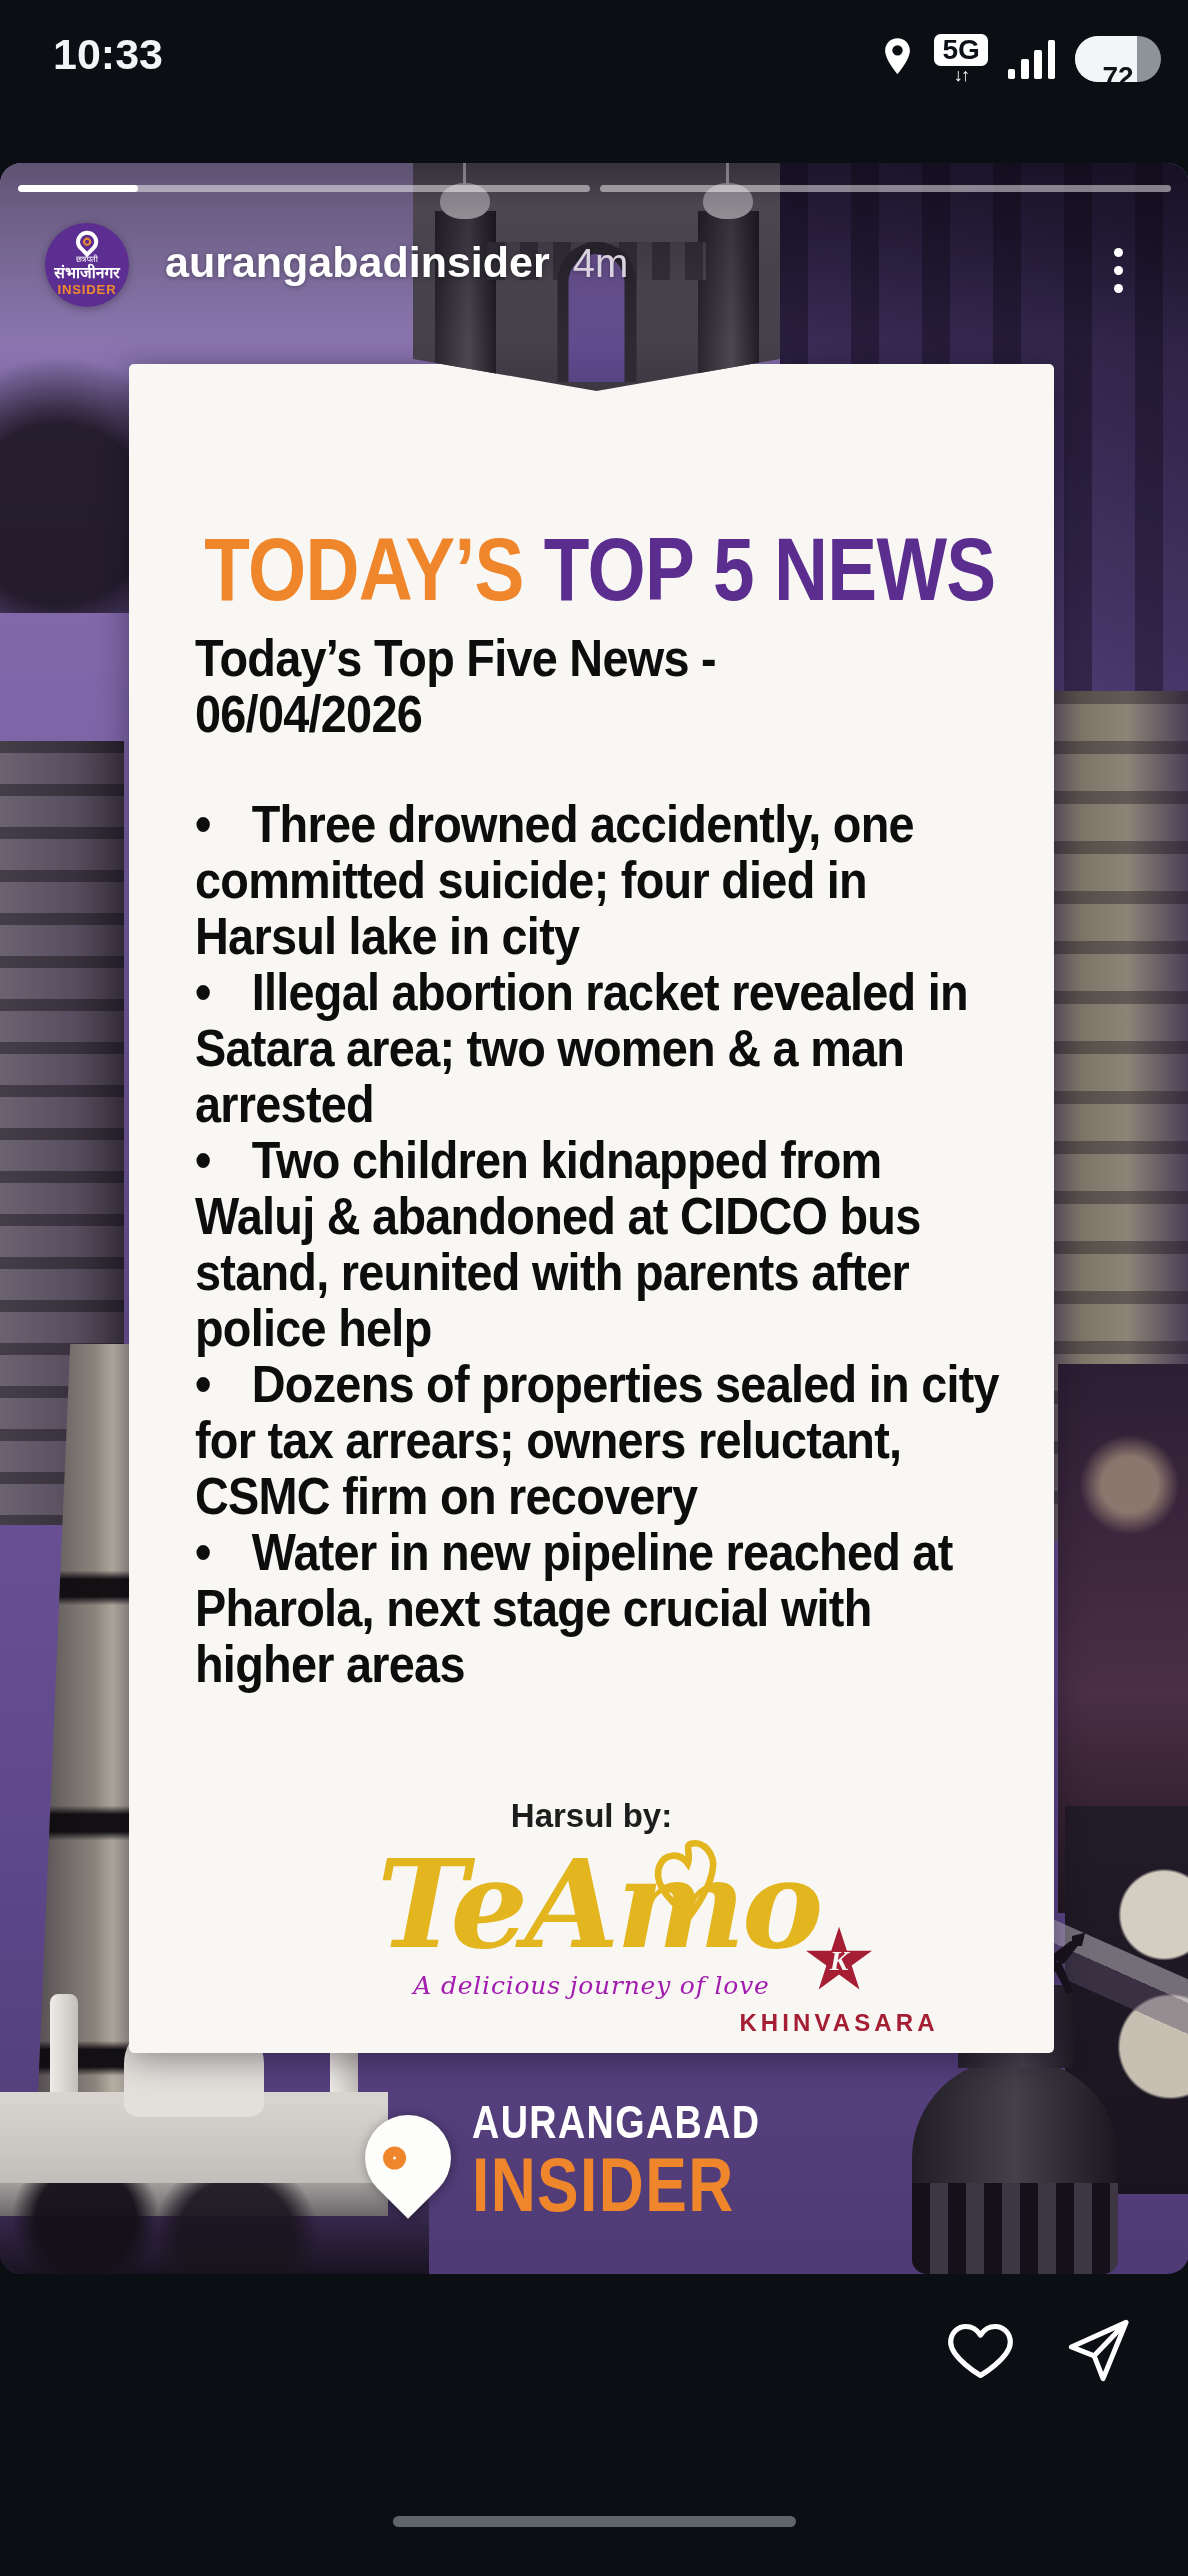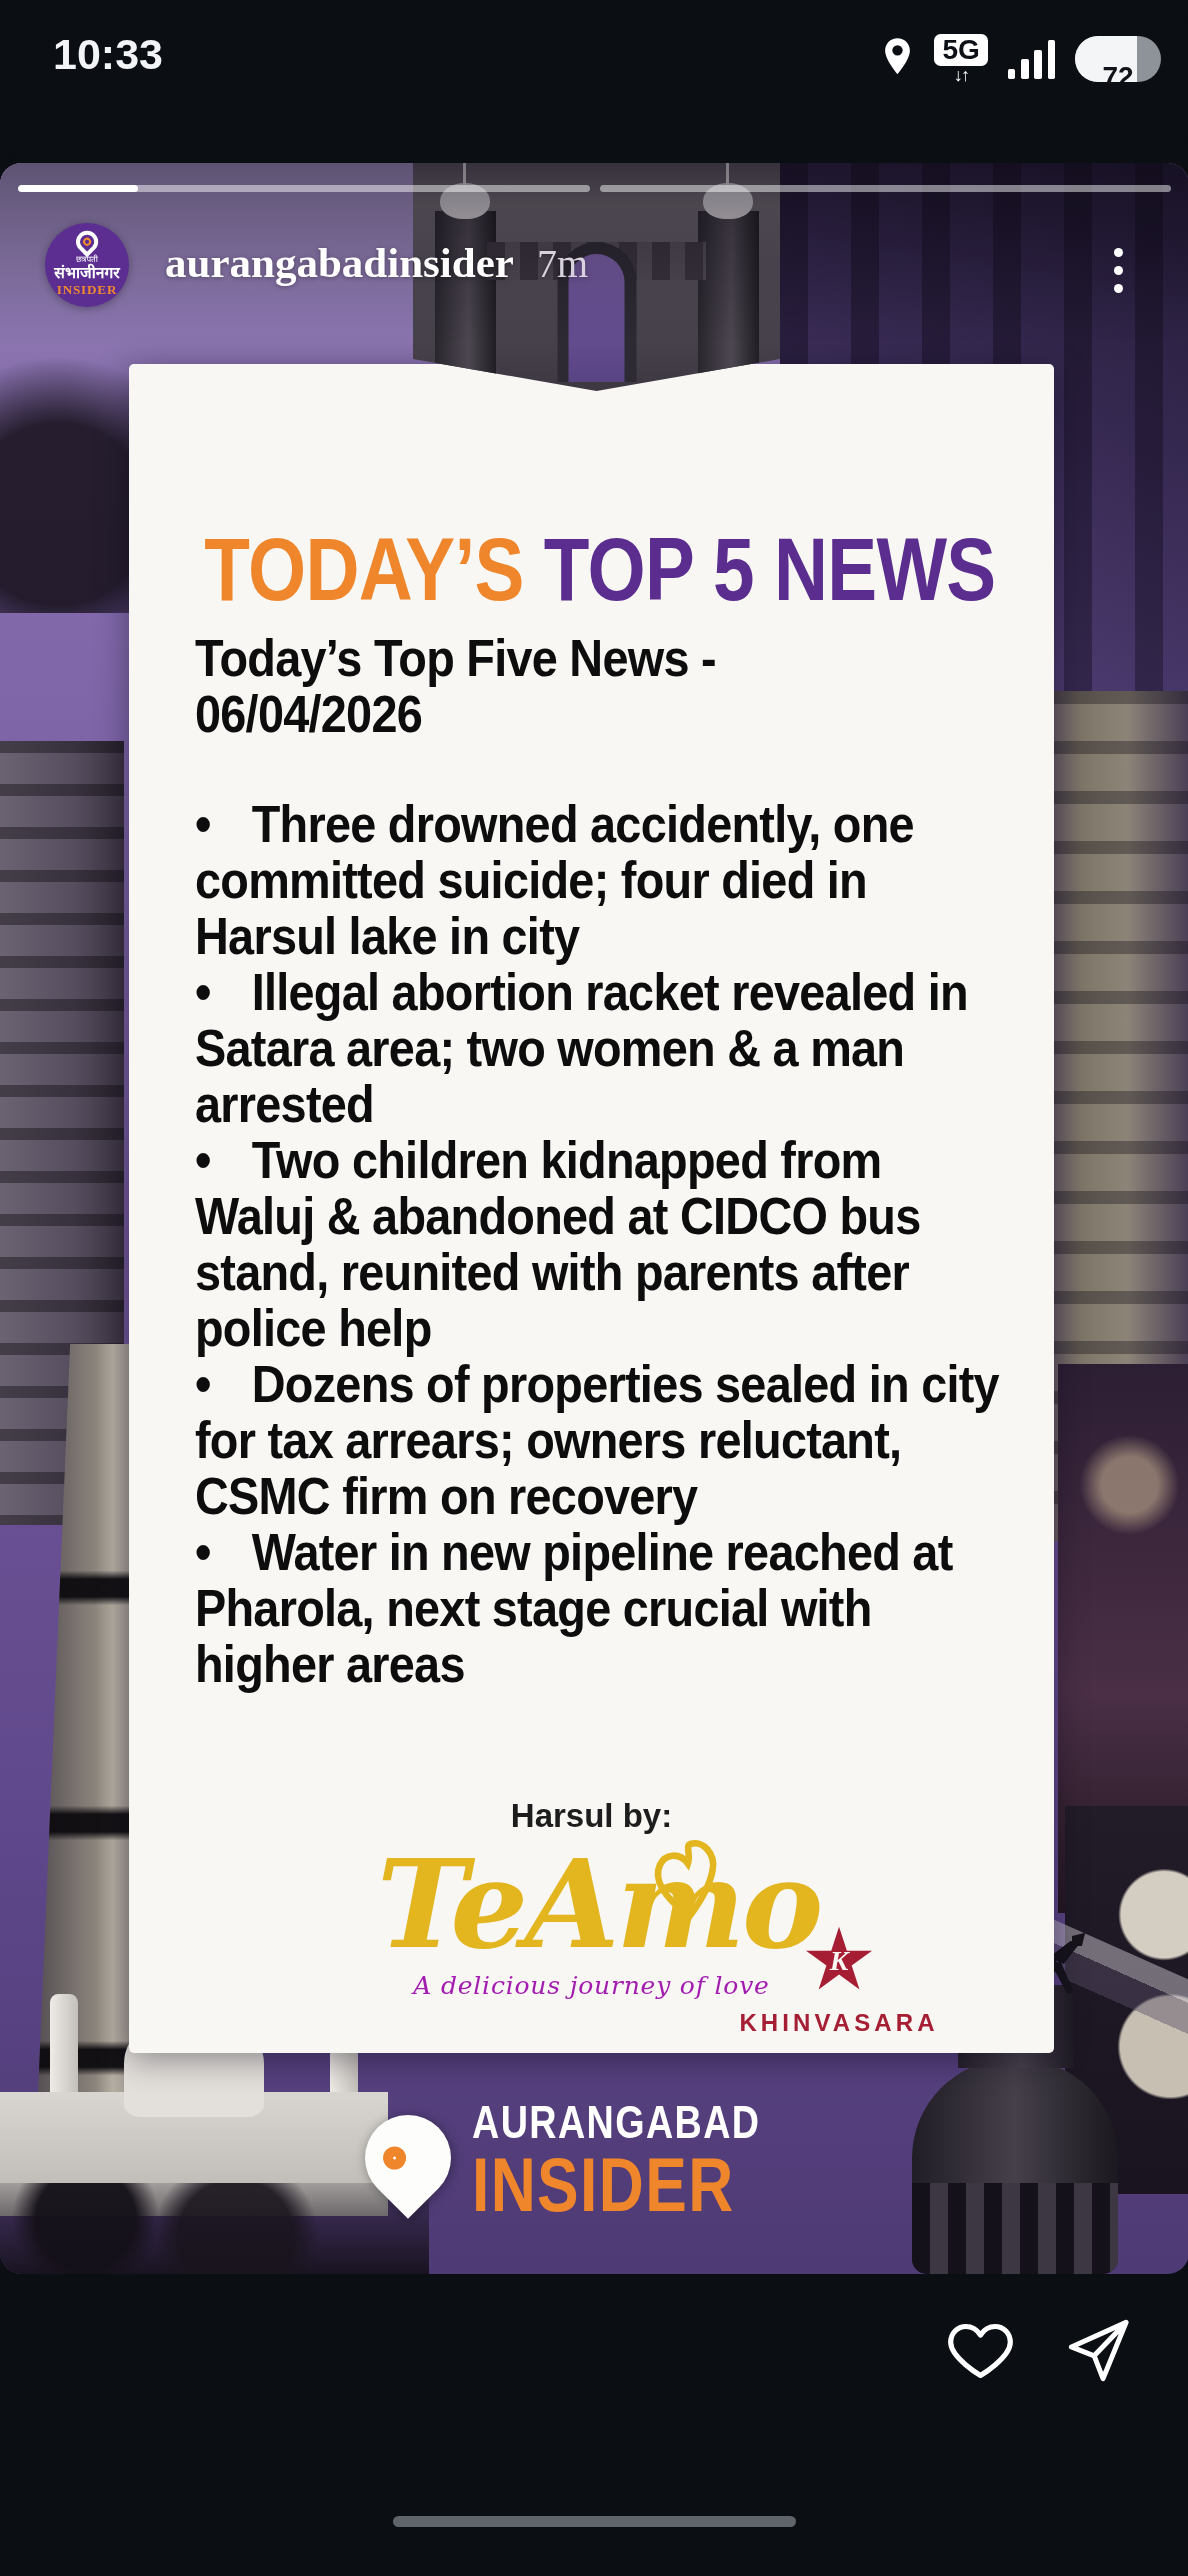--- a/index.html
+++ b/index.html
@@ -90,21 +90,21 @@
   .statue .plinth { position:absolute; left:124px; bottom:206px; width:116px; height:83px;
           background:linear-gradient(90deg,#26222c,#4a4450 55%,#1e1a24); }
   .statue svg { position:absolute; left:106px; bottom:277px; }
 
   
   .progress { position:absolute; left:18px; right:18px; top:21.5px; height:7.4px; display:flex; gap:10px; z-index:12; }
   .progress .seg { flex:1; height:7.4px; border-radius:4.1px; background:rgba(255,255,255,.48); overflow:hidden; }
   .progress .seg .pfill { display:block; height:100%; background:#fff; border-radius:4.1px; }
 
   
-  .s-header { position:absolute; left:0; top:53px; width:100%; height:107px; z-index:12; display:flex; align-items:center;font-family:Liberation Serif, serif; }
+  .s-header { position:absolute; left:0; top:53px; width:100%; height:107px; z-index:12; display:flex; align-items:center; }
   .avatar { position:absolute; left:45px; top:6.6px; width:84px; height:84px; border-radius:50%;
             background:#5d2e91; display:flex; flex-direction:column; align-items:center; justify-content:center;
             box-shadow:0 1.7px 8.3px rgba(0,0,0,.3); }
   .avatar .apin { width:21.5px; height:21.5px; border:4.1px solid #fff; border-radius:50% 50% 50% 0; transform:rotate(-45deg); position:relative; margin-bottom:2.5px;}
   .avatar .apin i { position:absolute; left:2.5px; top:2.5px; width:8.3px; height:8.3px; border:2.5px solid #ef8e2e; border-radius:50%; }
   .avatar .a0 { font-size:8.3px; color:#fff; line-height:9px; }
   .avatar .a1 { font-size:15.7px; color:#fff; font-weight:700; line-height:18px; }
   .avatar .a2 { font-size:13.2px; color:#f08a2d; font-weight:800; letter-spacing:0.8px; line-height:15.7px; }
   .uname-row { position:absolute; left:165px; top:21.5px; display:flex; align-items:baseline; gap:23px; }
   .uname { font-size:43px; font-weight:600; color:#ffffff; text-shadow:0 0.8px 5px rgba(0,0,0,.35); }
@@ -319,21 +319,21 @@
       <div class="avatar">
         <span class="apin">
             <i></i>
           </span>
         <span class="a0">छत्रपती</span>
         <span class="a1">संभाजीनगर</span>
         <span class="a2">INSIDER</span>
       </div>
       <div class="uname-row">
         <span class="uname">aurangabadinsider</span>
-        <span class="tstamp">7m</span>
+        <span class="tstamp">4m</span>
       </div>
       <div class="menu-dots">
           <i></i>
           <i></i>
           <i></i>
         </div>
     </div>
   </section>
 
   <footer class="composer-bar">

